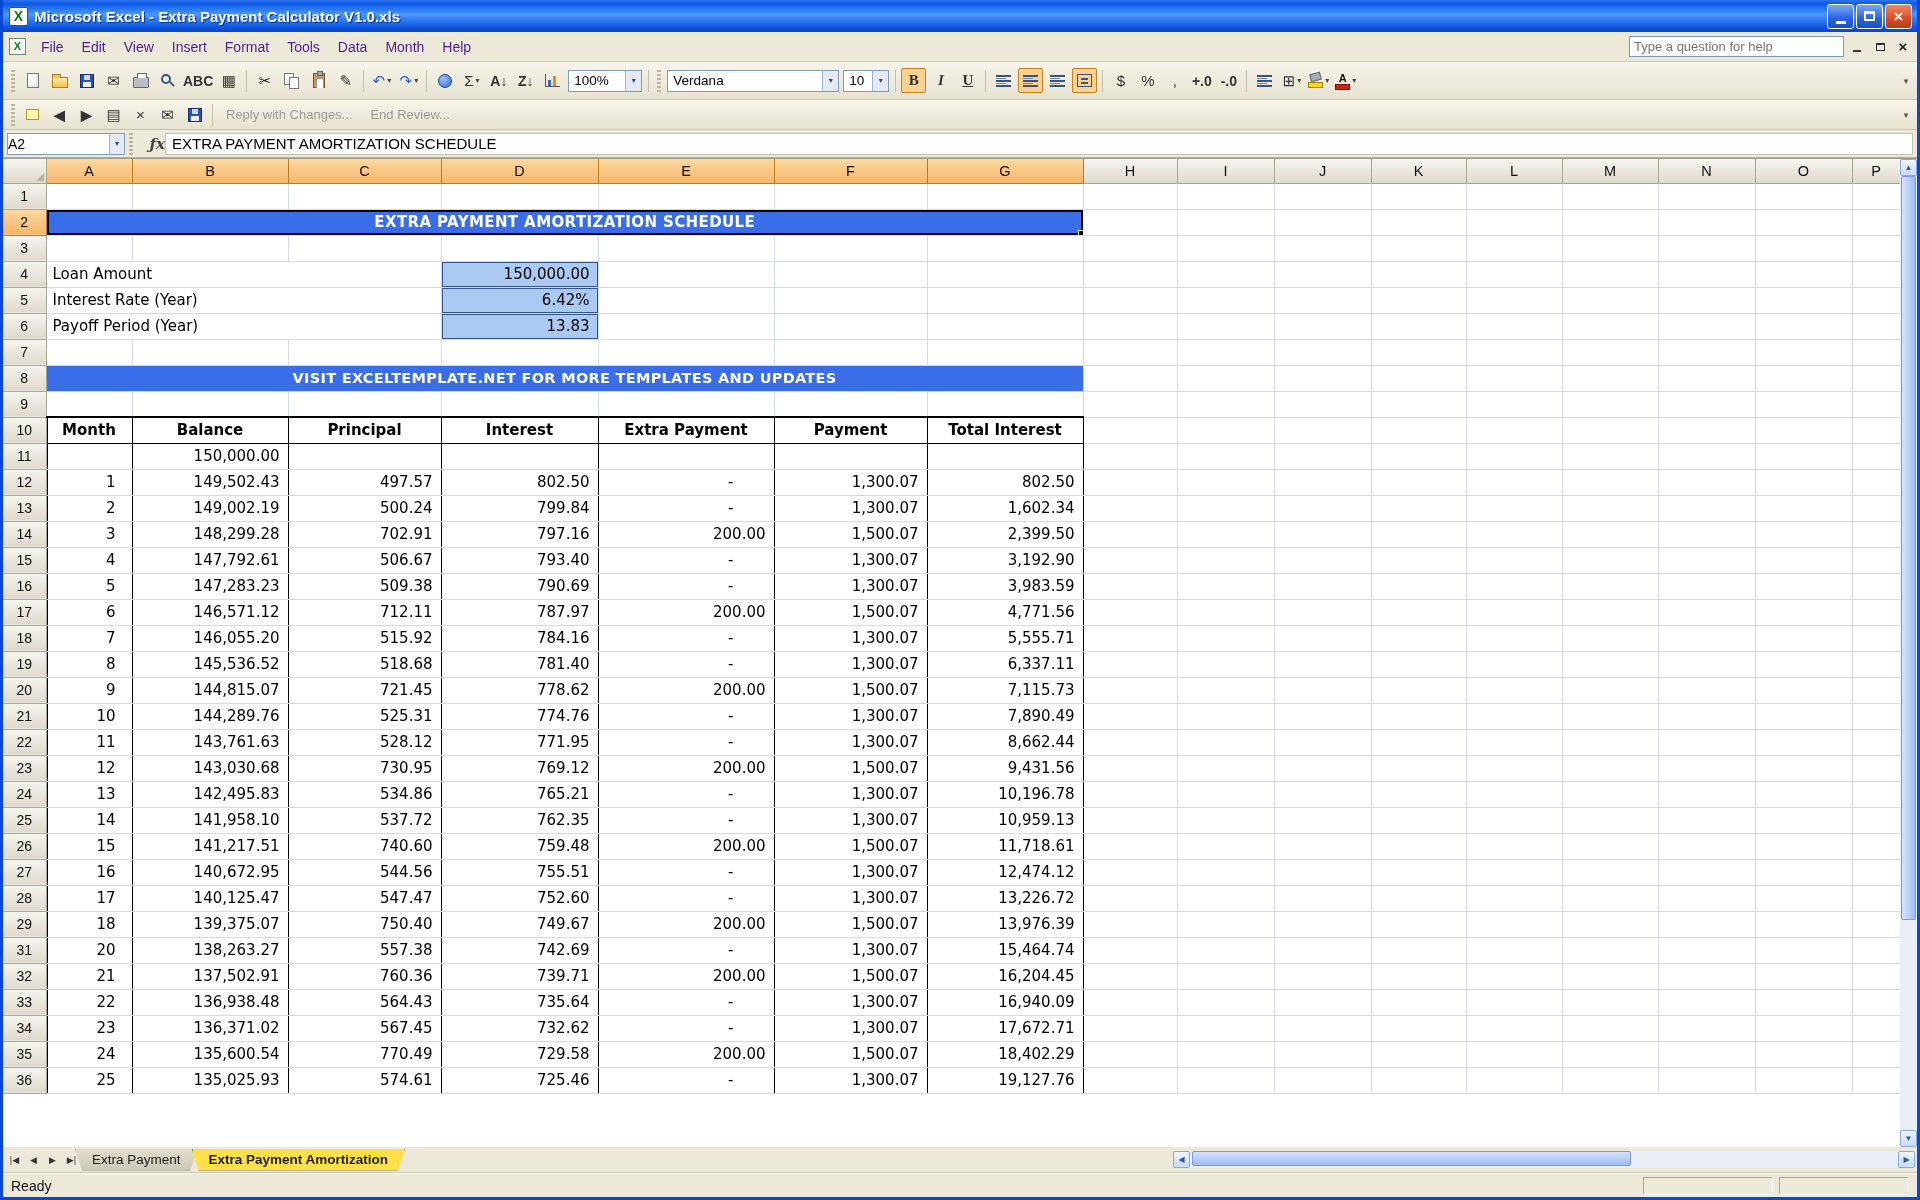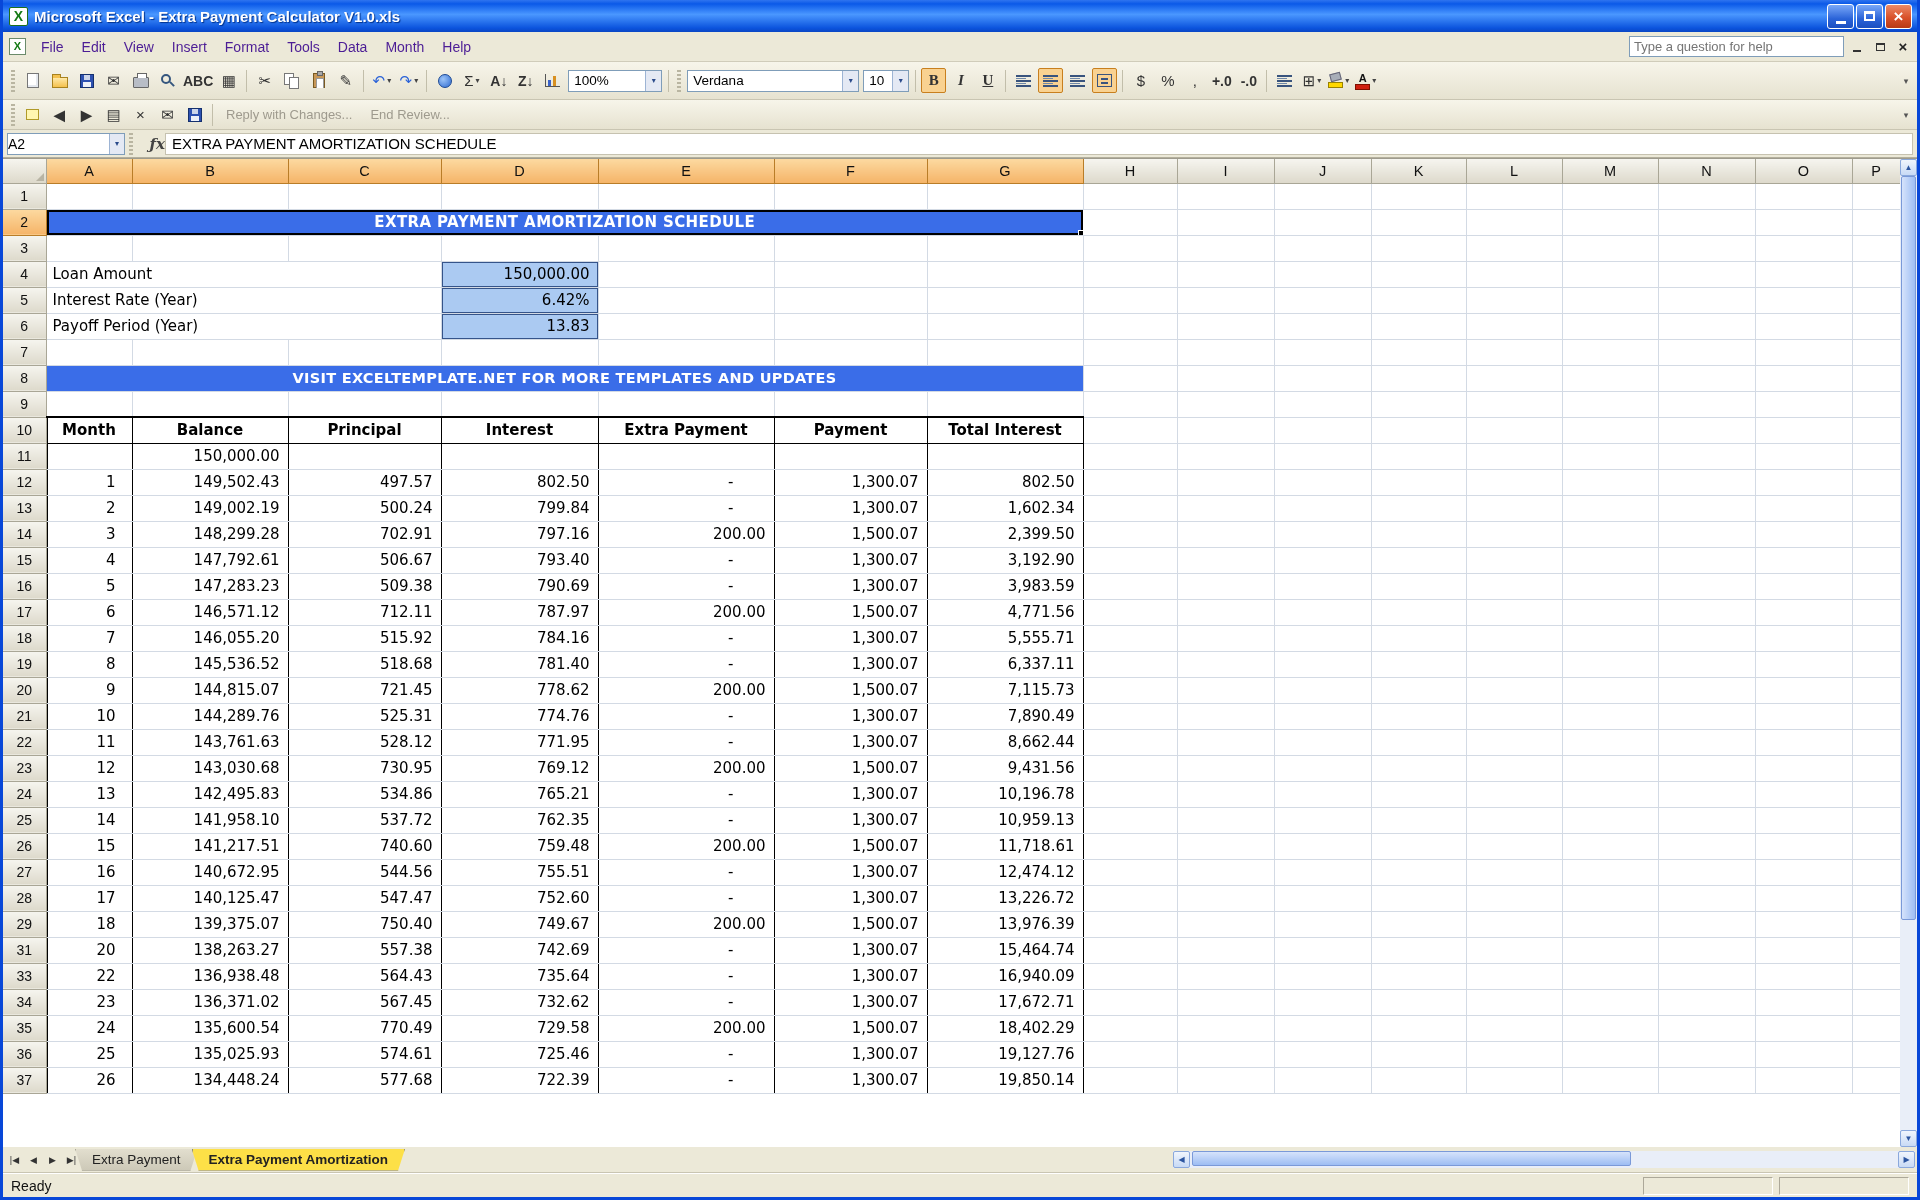--- a/index.html
+++ b/index.html
@@ -57,21 +57,21 @@
   .g.g-b { font-weight:bold; font-size:15px; font-family:"Liberation Serif",serif; }
   .g.g-i { font-style:italic; font-weight:bold; font-family:"Liberation Serif",serif; }
   .g.g-u { text-decoration:underline; font-weight:bold; font-family:"Liberation Serif",serif; }
   .dd { font-size:8px; color:#444; margin-left:2px; }
   .tlabel { font-size:13px; padding:0 7px; white-space:nowrap; }
   .combo { height:22px; background:#fff; border:1px solid #7f9db9; display:flex; align-items:center;
            font-size:13.5px; margin:0 2px; }
   .combo .cval { flex:1; padding:0 5px; white-space:nowrap; overflow:hidden; }
   .combo .cdd { width:16px; height:100%; background:#e4e9f4; border-left:1px solid #9db4d4;
                 display:flex; align-items:center; justify-content:center; font-size:8px; color:#2a4a8a; }
-  .combo.font { width:172px; } .combo.size { width:46px; } .combo.zoom { width:94px; }
+  .combo.font { width:172px; } .combo.size { width:46px; } .combo.zoom { width:74px; }
   .overflow { margin-left:auto; width:14px; font-size:9px; color:#555; text-align:center; }
 
   
   .ic { display:inline-block; }
   .i-page { width:12px; height:15px; background:#fff; border:1px solid #777; box-shadow:inset -2px -2px 0 #e4e8ee; }
   .i-folder { width:16px; height:11px; background:linear-gradient(#ffe9a8,#f4c14e); border:1px solid #a8821e; position:relative; margin-top:3px; }
   .i-folder::before { content:""; position:absolute; top:-4px; left:-1px; width:7px; height:3px; background:#f4c14e; border:1px solid #a8821e; border-bottom:none; }
   .i-floppy { width:14px; height:14px; background:#2d50b0; border:1px solid #15306e; position:relative; }
   .i-floppy::before { content:""; position:absolute; top:0; left:3px; width:6px; height:5px; background:#cdd6ea; }
   .i-floppy::after { content:""; position:absolute; bottom:0; left:2px; width:8px; height:5px; background:#eef1f8; }
@@ -998,20 +998,39 @@
             <td class="gc"></td>
             <td class="gc"></td>
             <td class="gc"></td>
             <td class="gc"></td>
             <td class="gc"></td>
             <td class="gc"></td>
             <td class="gc"></td>
             <td class="gc"></td>
           </tr>
           <tr>
+            <th class="rowhdr">32</th>
+            <td class="tb tb-first month">21</td>
+            <td class="tb num">137,502.91</td>
+            <td class="tb num">760.36</td>
+            <td class="tb num">739.71</td>
+            <td class="tb num">200.00</td>
+            <td class="tb num">1,500.07</td>
+            <td class="tb num">16,204.45</td>
+            <td class="gc"></td>
+            <td class="gc"></td>
+            <td class="gc"></td>
+            <td class="gc"></td>
+            <td class="gc"></td>
+            <td class="gc"></td>
+            <td class="gc"></td>
+            <td class="gc"></td>
+            <td class="gc"></td>
+          </tr>
+          <tr>
             <th class="rowhdr">33</th>
             <td class="tb tb-first month">22</td>
             <td class="tb num">136,938.48</td>
             <td class="tb num">564.43</td>
             <td class="tb num">735.64</td>
             <td class="tb num dash">-</td>
             <td class="tb num">1,300.07</td>
             <td class="tb num">16,940.09</td>
             <td class="gc"></td>
             <td class="gc"></td>
@@ -1063,39 +1082,20 @@
           </tr>
           <tr>
             <th class="rowhdr">36</th>
             <td class="tb tb-first month">25</td>
             <td class="tb num">135,025.93</td>
             <td class="tb num">574.61</td>
             <td class="tb num">725.46</td>
             <td class="tb num dash">-</td>
             <td class="tb num">1,300.07</td>
             <td class="tb num">19,127.76</td>
-            <td class="gc"></td>
-            <td class="gc"></td>
-            <td class="gc"></td>
-            <td class="gc"></td>
-            <td class="gc"></td>
-            <td class="gc"></td>
-            <td class="gc"></td>
-            <td class="gc"></td>
-            <td class="gc"></td>
-          </tr>
-          <tr>
-            <th class="rowhdr">37</th>
-            <td class="tb tb-first month">26</td>
-            <td class="tb num">134,448.24</td>
-            <td class="tb num">577.68</td>
-            <td class="tb num">722.39</td>
-            <td class="tb num dash">-</td>
-            <td class="tb num">1,300.07</td>
-            <td class="tb num">19,850.14</td>
             <td class="gc"></td>
             <td class="gc"></td>
             <td class="gc"></td>
             <td class="gc"></td>
             <td class="gc"></td>
             <td class="gc"></td>
             <td class="gc"></td>
             <td class="gc"></td>
             <td class="gc"></td>
           </tr>

